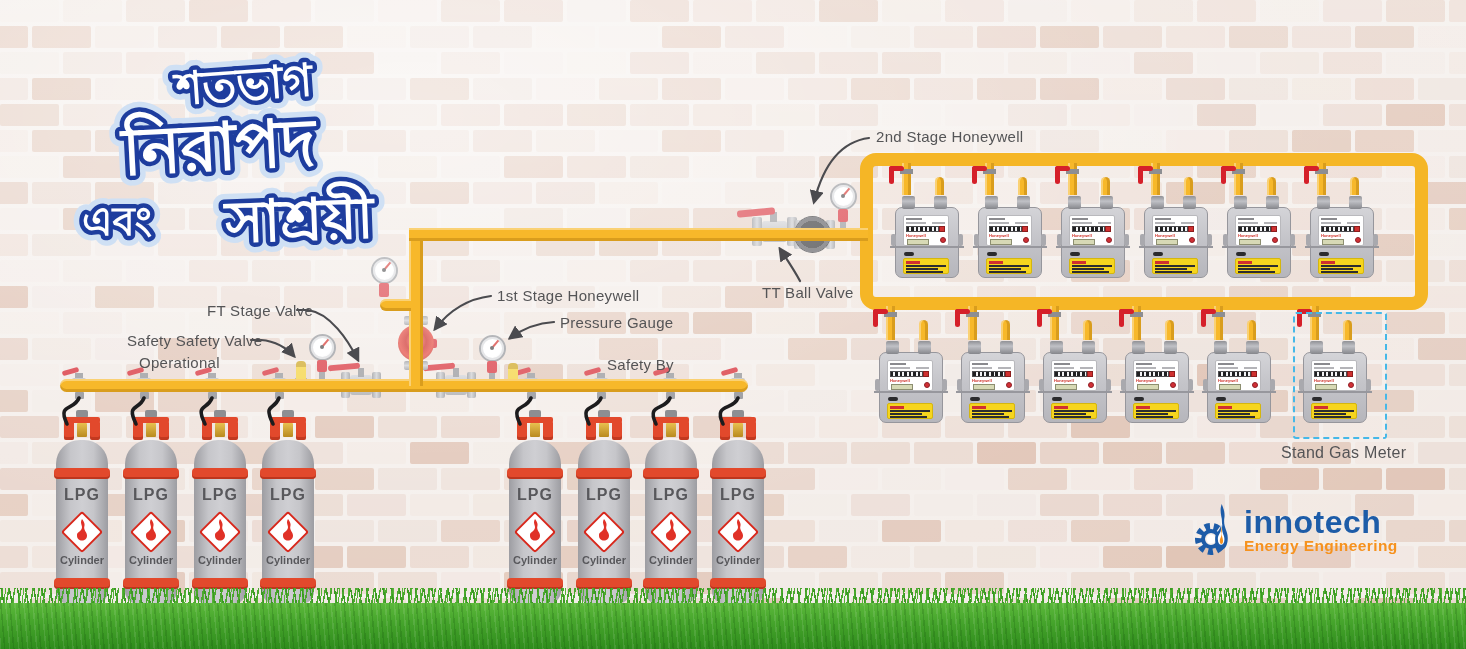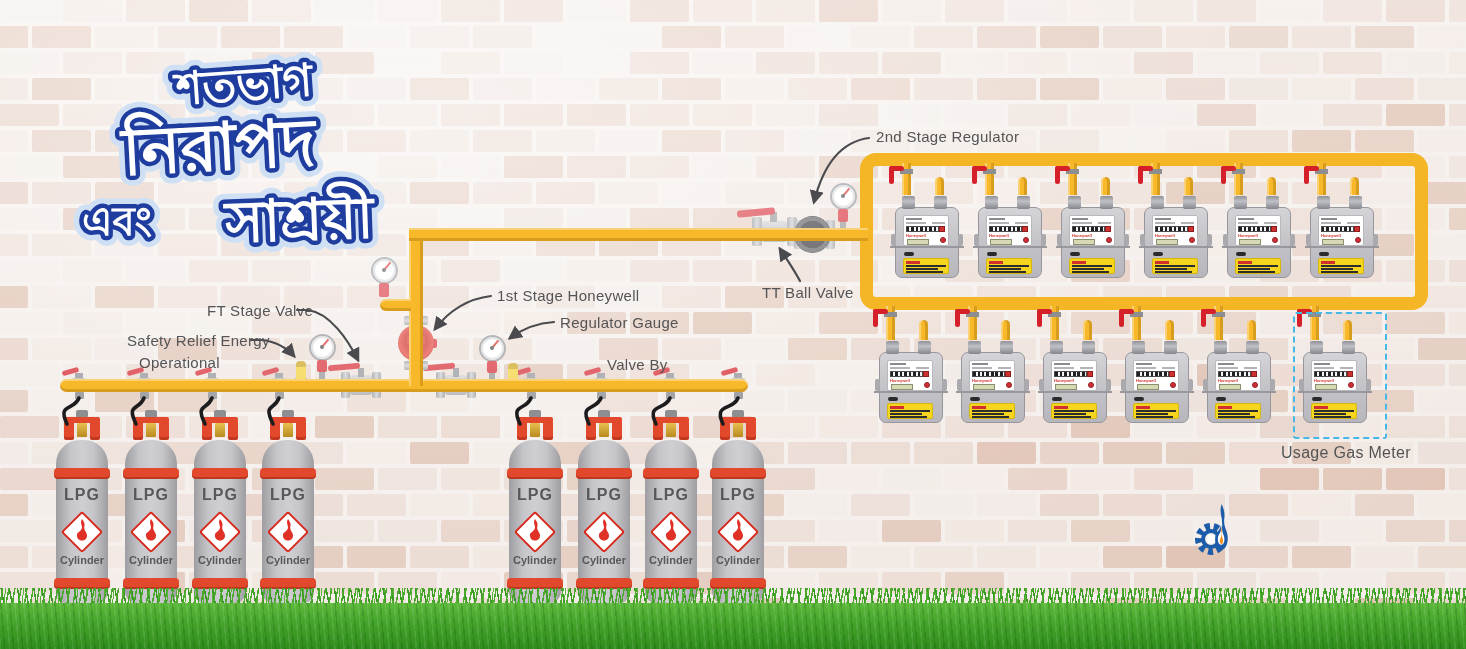--- a/index.html
+++ b/index.html
@@ -1293,38 +1293,42 @@
     <g stroke="#4b4b4f" stroke-width="2.2" fill="none" stroke-linecap="round">
       <path d="M 869 138 C 838 142 822 170 814 202" marker-end="url(#ah)"></path>
       <path d="M 800 281 C 793 268 786 258 780 249" marker-end="url(#ah)"></path>
       <path d="M 491 296 C 466 299 448 312 435 329" marker-end="url(#ah)"></path>
       <path d="M 554 322 C 537 323 521 330 510 338" marker-end="url(#ah)"></path>
       <path d="M 297 310 L 308 310 C 330 313 348 340 358 360" marker-end="url(#ah)"></path>
       <path d="M 251 340 L 261 340 C 275 341 287 348 294 356" marker-end="url(#ah)"></path>
     </g>
   </svg>
 
-  <div class="lbl" style="left:876px;top:128px;">2nd Stage Regulator</div>
+  <div class="lbl" style="left:876px;top:128px;">2nd Stage Honeywell</div>
   <div class="lbl" style="left:762px;top:284px;">TT Ball Valve</div>
   <div class="lbl" style="left:497px;top:287px;">1st Stage Honeywell</div>
-  <div class="lbl" style="left:560px;top:314px;">Regulator Gauge</div>
+  <div class="lbl" style="left:560px;top:314px;">Pressure Gauge</div>
   <div class="lbl" style="left:207px;top:302px;">FT Stage Valve</div>
-  <div class="lbl" style="left:127px;top:332px;">Safety Relief Energy</div>
+  <div class="lbl" style="left:127px;top:332px;">Safety Safety Valve</div>
   <div class="lbl" style="left:139px;top:354px;">Operational</div>
-  <div class="lbl" style="left:607px;top:356px;">Valve By</div>
-  <div class="lbl" style="left:1281px;top:444px;font-size:16px;">Usage Gas Meter</div>
+  <div class="lbl" style="left:607px;top:356px;">Safety By</div>
+  <div class="lbl" style="left:1281px;top:444px;font-size:16px;">Stand Gas Meter</div>
 
 
   <div class="logo" id="logo-innotech">
     <svg width="48" height="58" viewBox="0 0 48 58">
       <circle cx="19" cy="37" r="12" fill="none" stroke="#1d5ca8" stroke-width="8" stroke-dasharray="4.8 3.6"></circle>
       <circle cx="19" cy="37" r="8" fill="none" stroke="#1d5ca8" stroke-width="4"></circle>
       <circle cx="19" cy="37" r="4.5" fill="#ffffff"></circle>
       <g transform="translate(22,2) scale(0.55,0.95)">
         <path d="M14 0 C8 10 18 14 12 24 C8 30 2 30 2 37 C2 44 8 48 14 48 C20 48 25 43 25 36 C25 27 16 25 19 14 C20 9 17 4 14 0 Z" fill="#1d5ca8"></path>
         <path d="M13 14 C10 20 16 23 12 29 C10 32 7 33 7 37 C7 41 10 43 13 43 C16 43 19 41 19 37 C19 32 13 30 15 22 Z" fill="#ffffff"></path>
         <path d="M13 24 C11.5 28 15 30 13 34 C12 36 10.5 36.5 10.5 39 C10.5 41 12 42 13.5 42 C15 42 16.5 41 16.5 38.7 C16.5 35.5 13 34 14.5 29 Z" fill="#f6921e"></path>
       </g>
     </svg>
+    <div class="it-col">
+      <div class="it-name">innotech</div>
+      <div class="it-sub">Energy Engineering</div>
+    </div>
   </div>
 
   <div class="grass"></div>
 </div>
 
 </body></html>

